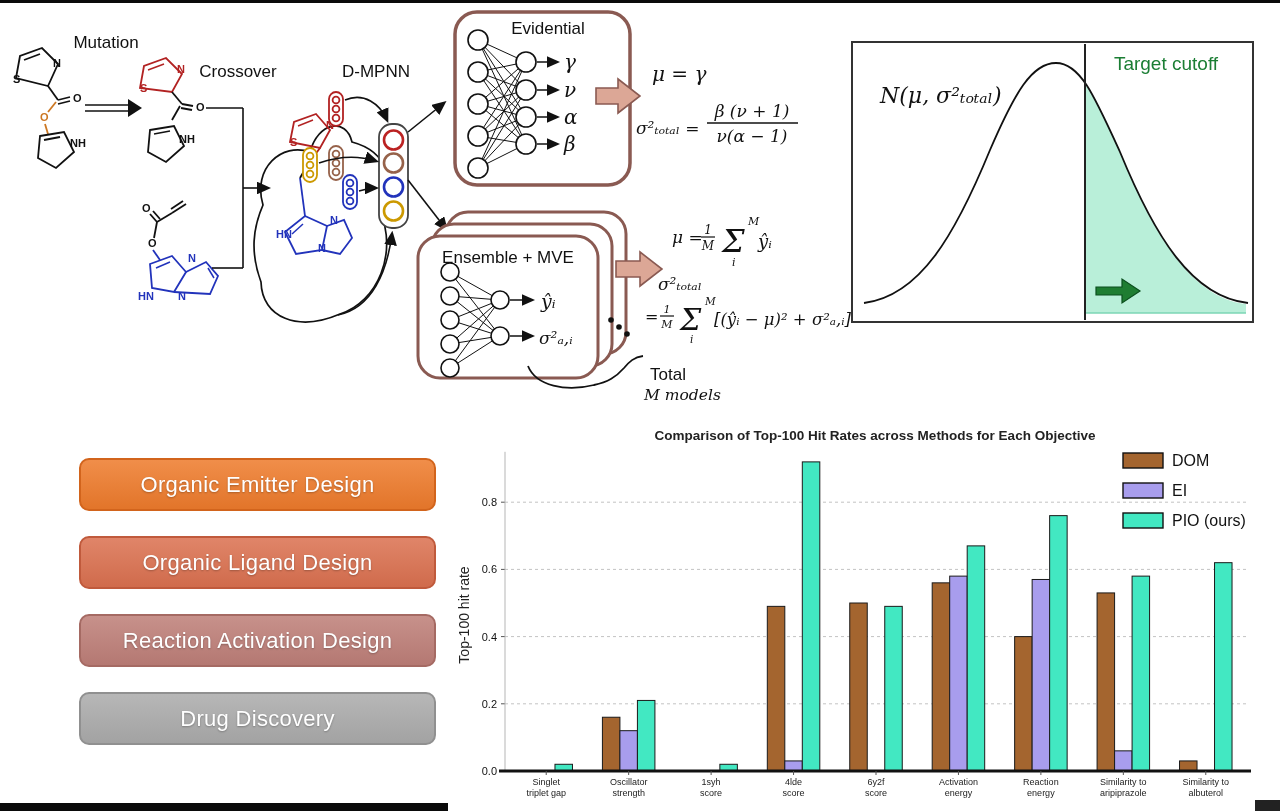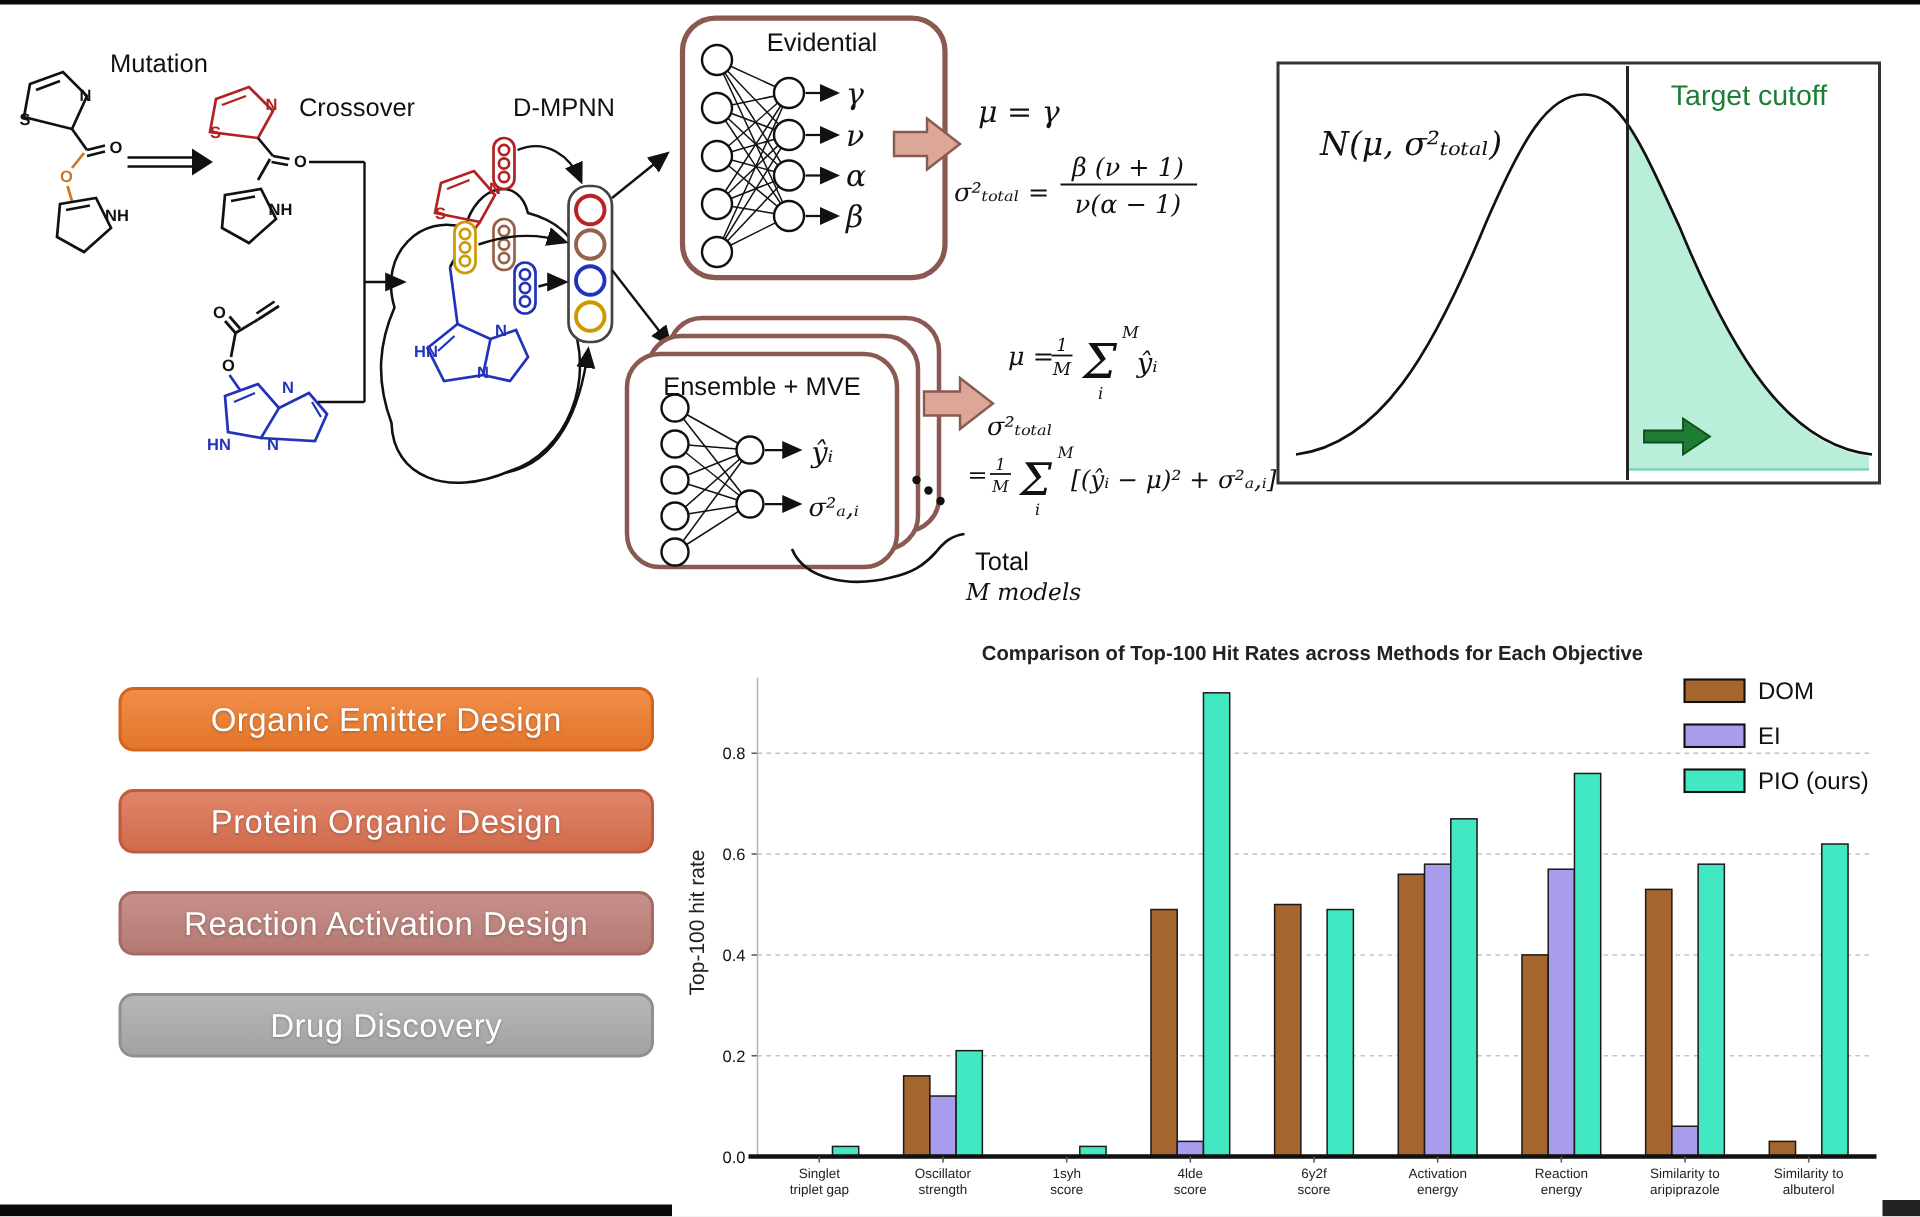--- a/index.html
+++ b/index.html
@@ -6,21 +6,21 @@
   .stage{position:relative;width:1280px;height:811px;background:#ffffff;overflow:hidden;
          font-family:"Liberation Sans", sans-serif;text-decoration:underline;}
   .top-strip{position:absolute;left:0;top:0;width:1280px;height:3px;background:#0a0a0a;}
   .bottom-bar-left{position:absolute;left:0;top:803px;width:448px;height:8px;background:#0a0a0a;}
   .bottom-bar-right{position:absolute;left:1255px;top:800px;width:25px;height:11px;background:#222;}
   svg text{user-select:none;}
   .diagram-label{font:17px "Liberation Sans",sans-serif;fill:#111;}
   .math{font-family:"DejaVu Serif",serif;font-style:italic;fill:#111;}
   .atom{font:bold 11px "Liberation Sans",sans-serif;}
   .buttons{position:absolute;left:68px;top:458px;width:368px;}
-  .task-btn{height:43px;margin-bottom:25px;border-radius:10px;display:flex;align-items:center;justify-content:center;
+  .task-btn{height:53px;margin-bottom:25px;border-radius:10px;display:flex;align-items:center;justify-content:center;
             color:#fff;font-size:22px;letter-spacing:.3px;text-shadow:0 1px 2px rgba(0,0,0,.28);
             border:2px solid rgba(0,0,0,.25);box-sizing:border-box;cursor:pointer;
             background-image:linear-gradient(180deg,rgba(255,255,255,.14),rgba(0,0,0,.05));margin-left:11px;}
   .btn-0{background-color:#EE7B2C;border-color:#d2641c;}
   .btn-1{background-color:#DB7150;border-color:#c05a3c;}
   .btn-2{background-color:#BE7F78;border-color:#a56a63;}
   .btn-3{background-color:#ABABAB;border-color:#909090;}
   #chart{position:absolute;left:455px;top:425px;}
 </style>
 </head>
@@ -290,21 +290,21 @@
       <text x="1166" y="70" text-anchor="middle" font-size="19" fill="#1b7e34" font-family="Liberation Sans, sans-serif">Target cutoff</text>
       <polygon points="1096,287 1122,287 1122,279 1140,291 1122,303 1122,295 1096,295" fill="#1e7d32" stroke="#0b4f1e" stroke-width="1.2"></polygon>
     </g>
   </svg>
 
   <div class="buttons">
     <div class="task-btn btn-0">
         <span>Organic Emitter Design</span>
       </div>
     <div class="task-btn btn-1">
-        <span>Protein Organic Design</span>
+        <span>Organic Ligand Design</span>
       </div>
     <div class="task-btn btn-2">
         <span>Reaction Activation Design</span>
       </div>
     <div class="task-btn btn-3">
         <span>Drug Discovery</span>
       </div>
   </div>
 
   <svg id="chart" width="825" height="386" viewBox="0 0 825 386">

